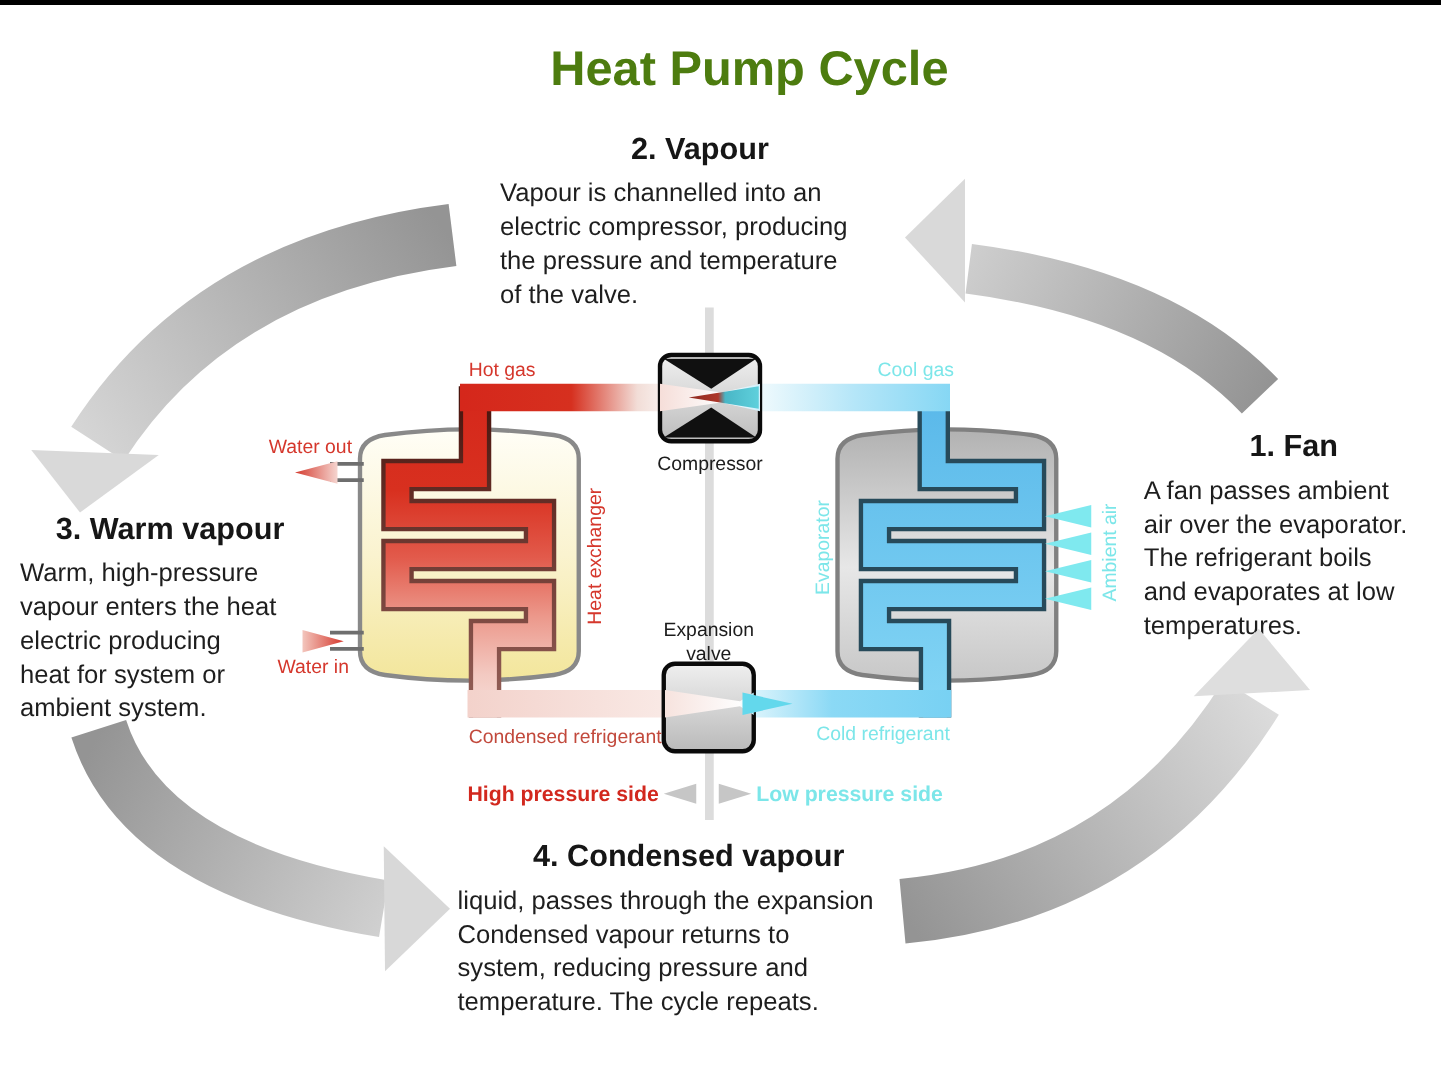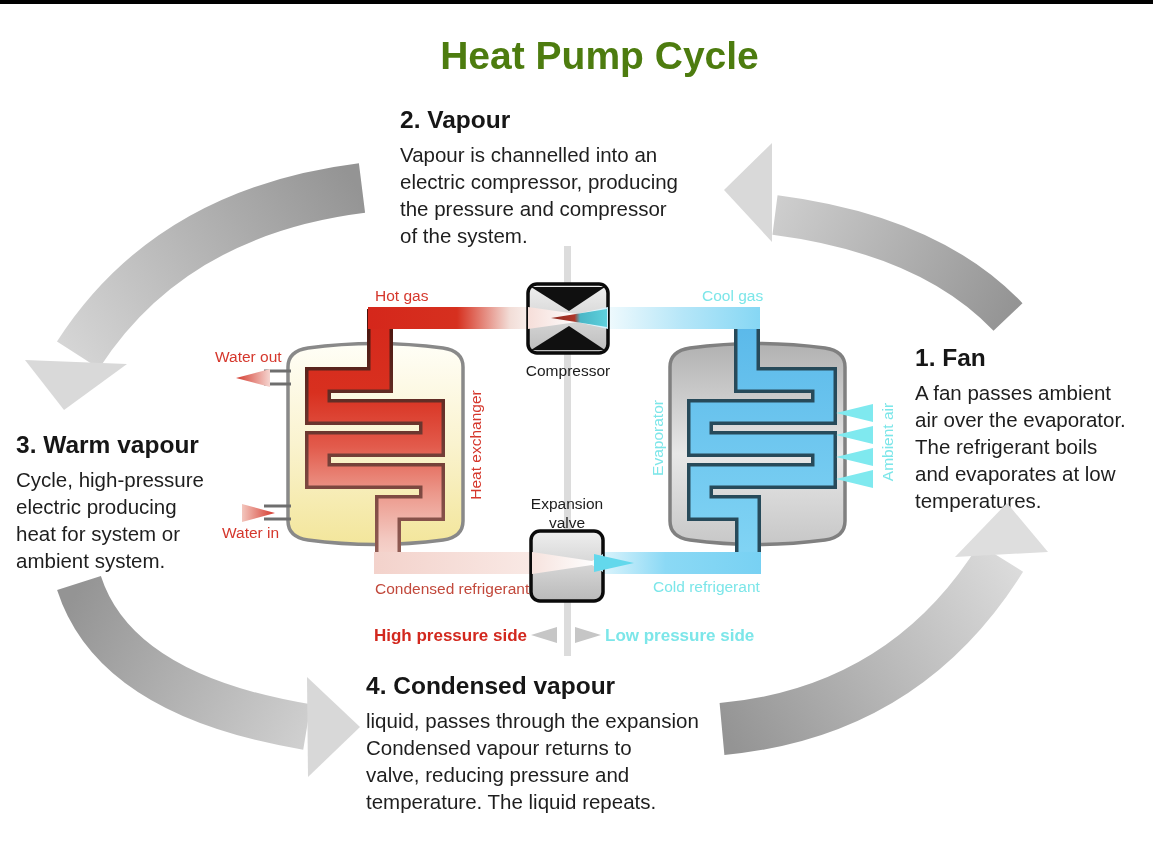--- a/index.html
+++ b/index.html
@@ -6,66 +6,67 @@
   #stage {
     position:relative; width:1153px; height:866px; background:#ffffff;
     overflow:hidden; font-family:"Liberation Sans", sans-serif; color:#1b1b1b;
   }
   #top-rule { position:absolute; left:0; top:0; width:1153px; height:4px; background:#000; }
   #title {
     position:absolute; left:0; top:34px; width:1153px; text-align:center;
     font-size:39px; font-weight:bold; color:#4d7c0f;padding-left:23px;
   }
   .step { position:absolute; }
-  .step .hd { font-size:24.5px; font-weight:bold; margin:0 0 7px 0; color:#161616; }
+  .step .hd { font-size:24.5px; font-weight:bold; margin:0 0 7px 0; color:#161616;text-align:center; }
   .step .line { font-size:20.5px; line-height:27px; color:#1e1e1e; }
   #step2 { left:400px; top:106px; width:320px; }
   #step1 { left:915px; top:344px; width:240px; }
-  #step3 { left:16px;  top:431px; width:240px; }
+  #step3 { left:16px;  top:410px; width:240px; }
   #step4 { left:366px; top:672px; width:370px; }
   svg { position:absolute; left:0; top:0; }
   svg text { font-family:"Liberation Sans", sans-serif; }
   .lbl  { font-size:15.5px; }
   .lblb { font-size:17px; font-weight:bold; }
 </style>
 </head>
 <body>
 
 <div id="stage">
   <div id="top-rule"></div>
   <div id="title">Heat Pump Cycle</div>
 
   <div id="step2" class="step">
     <div class="hd">2. Vapour</div>
     <div class="line">Vapour is channelled into an</div>
     <div class="line">electric compressor, producing</div>
-    <div class="line">the pressure and compressor</div>
-    <div class="line">of the system.</div>
+    <div class="line">the pressure and temperature</div>
+    <div class="line">of the valve.</div>
   </div>
   <div id="step1" class="step">
     <div class="hd">1. Fan</div>
     <div class="line">A fan passes ambient</div>
     <div class="line">air over the evaporator.</div>
     <div class="line">The refrigerant boils</div>
     <div class="line">and evaporates at low</div>
     <div class="line">temperatures.</div>
   </div>
   <div id="step3" class="step">
     <div class="hd">3. Warm vapour</div>
-    <div class="line">Cycle, high-pressure</div>
+    <div class="line">Warm, high-pressure</div>
+    <div class="line">vapour enters the heat</div>
     <div class="line">electric producing</div>
     <div class="line">heat for system or</div>
     <div class="line">ambient system.</div>
   </div>
   <div id="step4" class="step">
     <div class="hd">4. Condensed vapour</div>
     <div class="line">liquid, passes through the expansion</div>
     <div class="line">Condensed vapour returns to</div>
-    <div class="line">valve, reducing pressure and</div>
-    <div class="line">temperature. The liquid repeats.</div>
+    <div class="line">system, reducing pressure and</div>
+    <div class="line">temperature. The cycle repeats.</div>
   </div>
 
   <svg width="1153" height="866" viewBox="0 0 1153 866">
     <defs>
       <linearGradient id="gArr1" gradientUnits="userSpaceOnUse" x1="360" y1="190" x2="70" y2="395">
         <stop offset="0" stop-color="#949494"></stop>
           <stop offset="1" stop-color="#dadada"></stop>
       </linearGradient>
       <linearGradient id="gArr2" gradientUnits="userSpaceOnUse" x1="1008" y1="320" x2="745" y2="185">
         <stop offset="0" stop-color="#949494"></stop>

